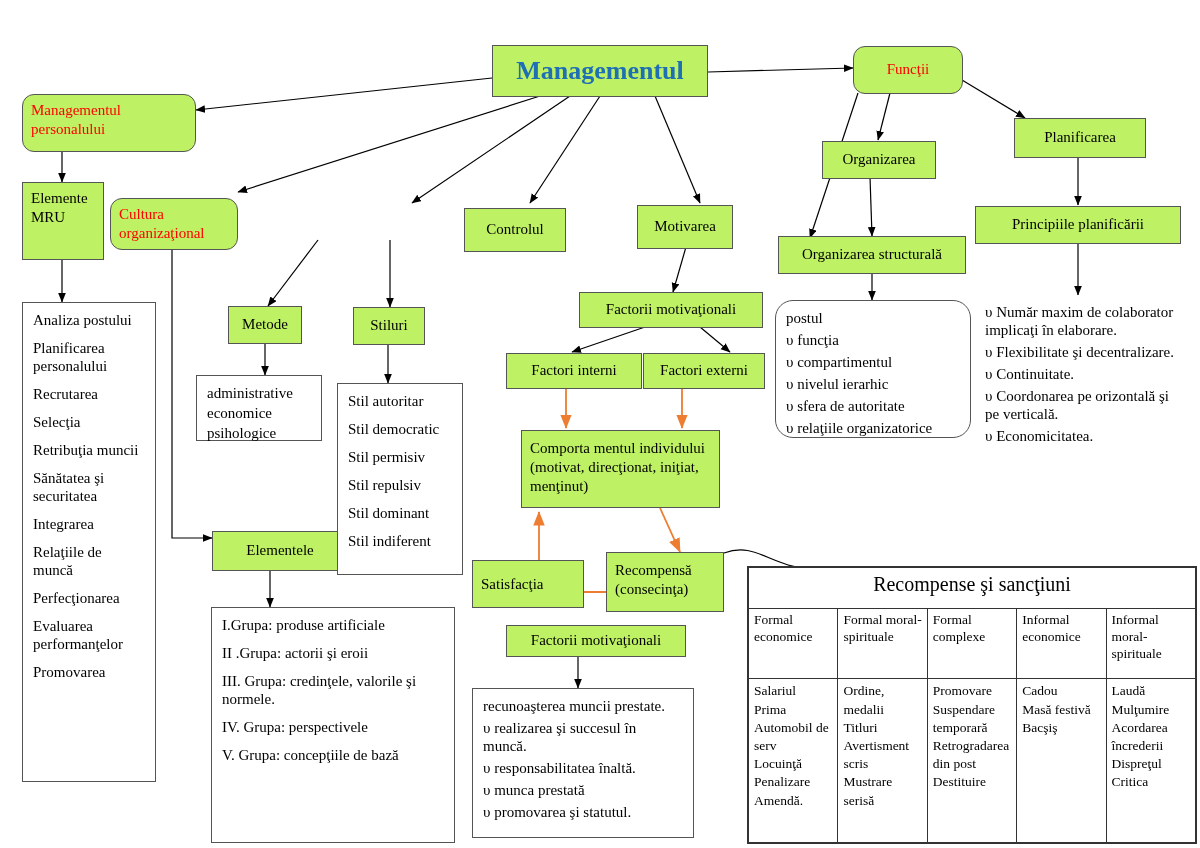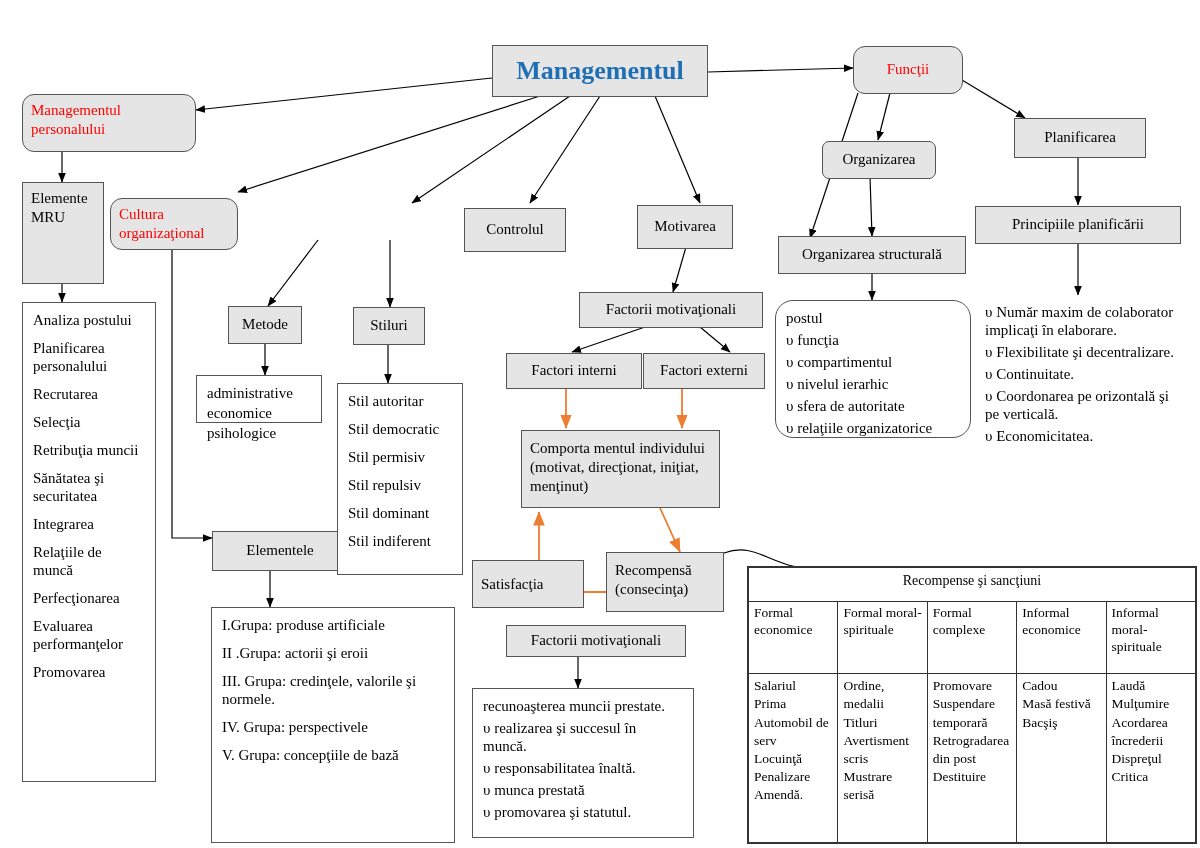--- a/index.html
+++ b/index.html
@@ -1,34 +1,34 @@
 <!DOCTYPE html>
 <html><head>
 <meta charset="utf-8">
 <style>
   html,body{margin:0;padding:0;background:#ffffff;}
   body{width:1200px;height:848px;font-family:"Liberation Serif",serif;color:#000;}
   #stage{position:relative;width:1200px;height:848px;overflow:hidden;background:#fff;}
   svg#wires{position:absolute;left:0;top:0;width:1200px;height:848px;pointer-events:none;}
-  .node{position:absolute;box-sizing:border-box;border:1px solid #555;background:#e5e5e5;
+  .node{position:absolute;box-sizing:border-box;border:1px solid #555;background:#bef264;
         font-family:"Liberation Serif",serif;font-size:15px;line-height:1.28;color:#000;}
   .node.center{display:flex;align-items:center;justify-content:center;text-align:center;}
   .node.left{padding:6px 8px;text-align:left;}
   .node.red{color:#ff0000;border-radius:12px;}
   .node.title{font-family:"Liberation Serif",serif;font-weight:bold;font-size:26px;color:#1f6fb5;}
   .listbox{position:absolute;box-sizing:border-box;border:1px solid #555;background:#fff;
            padding:8px 10px;font-family:"Liberation Serif",serif;font-size:15px;color:#000;}
   .listbox .li{margin:0 0 10px 0;line-height:1.2;}
   .listbox.tight .li{margin:0 0 2px 0;}
   .listbox.tight2 .li{margin:0 0 4px 0;}
   .tbl{position:absolute;box-sizing:border-box;border:1px solid #333;background:#fff;
        border-collapse:collapse;font-family:"Liberation Serif",serif;font-size:13.5px;}
   .tbl table{border-collapse:collapse;width:100%;height:100%;}
   .tbl td,.tbl th{border:1px solid #333;vertical-align:top;padding:3px 5px;font-weight:normal;text-align:left;}
-  .tbl .cap{text-align:center;font-size:14px;padding:5px 4px;}
+  .tbl .cap{text-align:center;font-size:20px;padding:5px 4px;}
   .tbl .hd{font-size:13.5px;line-height:1.25;}
   .tbl .cell{font-size:13.5px;line-height:1.35;}
   .cell .l{display:block;}
 </style>
 </head>
 <body>
 
 <div id="stage">
 
   <svg id="wires" viewBox="0 0 1200 848">
@@ -108,38 +108,38 @@
   </div>
 
   <div class="node center red" style="left:853px;top:46px;width:110px;height:48px;">
     <span>Funcţii</span>
   </div>
 
   <div class="node left red" style="left:22px;top:94px;width:174px;height:58px;">
     <span>Managementul personalului</span>
   </div>
 
-  <div class="node left" style="left:22px;top:182px;width:82px;height:102px;">
+  <div class="node left" style="left:22px;top:182px;width:82px;height:78px;">
     <span>Elemente MRU</span>
   </div>
 
   <div class="node left red" style="left:110px;top:198px;width:128px;height:52px;">
     <span>Cultura organizaţional</span>
   </div>
 
 
   <div class="node center" style="left:464px;top:208px;width:102px;height:44px;">
     <span>Controlul</span>
   </div>
 
   <div class="node center" style="left:637px;top:205px;width:96px;height:44px;">
     <span>Motivarea</span>
   </div>
 
-  <div class="node center" style="left:822px;top:141px;width:114px;height:38px;border-radius:7px;">
+  <div class="node center" style="left:822px;top:141px;width:114px;height:38px;">
     <span>Organizarea</span>
   </div>
 
   <div class="node center" style="left:1014px;top:118px;width:132px;height:40px;">
     <span>Planificarea</span>
   </div>
 
   <div class="node center" style="left:778px;top:236px;width:188px;height:38px;">
     <span>Organizarea structurală</span>
   </div>
@@ -195,21 +195,21 @@
     <div class="li">Selecţia</div>
     <div class="li">Retribuţia muncii</div>
     <div class="li">Sănătatea şi securitatea</div>
     <div class="li">Integrarea</div>
     <div class="li">Relaţiile de muncă</div>
     <div class="li">Perfecţionarea</div>
     <div class="li">Evaluarea performanţelor</div>
     <div class="li">Promovarea</div>
   </div>
 
-  <div class="listbox tight" style="left:196px;top:375px;width:126px;height:48px;">
+  <div class="listbox tight" style="left:196px;top:375px;width:126px;height:66px;">
     <div class="li">administrative</div>
     <div class="li">economice</div>
     <div class="li">psihologice</div>
   </div>
 
   <div class="listbox" style="left:337px;top:383px;width:126px;height:192px;">
     <div class="li">Stil autoritar</div>
     <div class="li">Stil democratic</div>
     <div class="li">Stil permisiv</div>
     <div class="li">Stil repulsiv</div>

